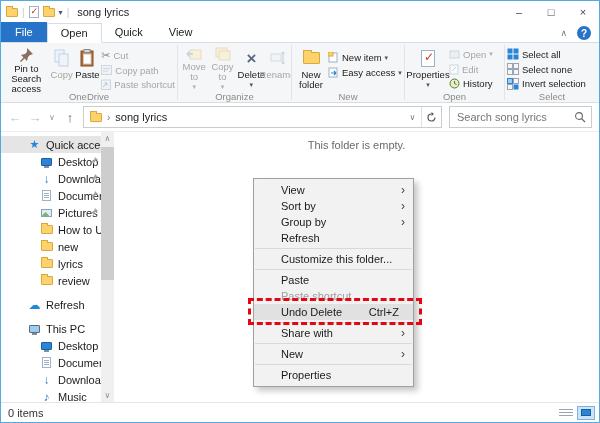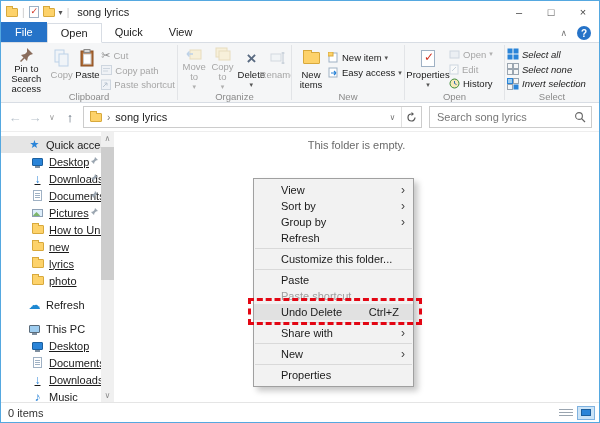--- a/index.html
+++ b/index.html
@@ -53,30 +53,30 @@
   
   .addressbar { height:29px; display:flex; align-items:center; padding:0 7px 0 6px; gap:4px; background:#fff; border-bottom:1px solid #eeeeee; flex:0 0 auto; }
   .nav-btn { font-size:13px; color:#b9c3cc; width:16px; text-align:center; }
   .nav-chev { font-size:8px; color:#9a9a9a; width:10px; text-align:center; }
   .nav-up { font-size:13px; color:#4a5a6a; width:18px; text-align:center; }
   .addr-box { flex:1; height:22px; border:1px solid #cccccc; background:#fff; display:flex; align-items:center; padding-left:6px; font-size:11px; gap:5px; }
   .addr-crumb { color:#222; }
   .addr-right { margin-left:auto; display:flex; align-items:center; height:100%; }
   .addr-chev { width:17px; text-align:center; font-size:8px; color:#777; }
   .addr-refresh { width:20px; height:100%; border-left:1px solid #e0e0e0; display:flex; align-items:center; justify-content:center; }
-  .search-box { width:163px; height:22px; border:1px solid #cccccc; background:#fff; display:flex; align-items:center; padding:0 5px 0 7px; margin-left:3px; }
+  .search-box { width:143px; height:22px; border:1px solid #cccccc; background:#fff; display:flex; align-items:center; padding:0 5px 0 7px; margin-left:3px; }
   .search-box input { border:none; outline:none; flex:1; font-size:11px; color:#444; font-family:inherit; min-width:0; background:transparent; }
   .search-box input::placeholder { color:#767676; }
 
   
   .bodyarea { flex:1; display:flex; min-height:0; background:#fff; }
   .sidebar { width:113px; flex:0 0 auto; display:flex; position:relative; }
   .side-list { width:100px; padding-top:4px; font-size:11px; overflow:hidden; }
   .side-row { height:17px; display:flex; align-items:center; padding-left:27px; position:relative; white-space:nowrap; }
-  .side-row.child { padding-left:30px;text-decoration:underline; }
+  .side-row.child { padding-left:39px; }
   .side-row.selected { background:#e5e5e5; }
   .side-row .lbl { overflow:hidden; margin-left:5px; }
   .side-row .sic { width:13px; display:flex; justify-content:center; flex:0 0 auto; }
   .side-row .pin { position:absolute; right:3px; top:4px; }
   .side-gap { height:7px; }
   .glyph-star { color:#2a84d8; font-size:11px; }
   .glyph-cloud { color:#1e88d2; font-size:12px; }
   .glyph-music { color:#2a84d8; font-size:12px; }
   .glyph-dl { color:#2a84d8; font-weight:bold; font-size:12px; }
   .icon-monitor { display:inline-block; width:11px; height:8px; background:#2a84d8; border:1px solid #1b5f9e; border-radius:1px; position:relative; }
@@ -195,21 +195,21 @@
         <div class="rsmall disabled">
           <span>
               <svg width="10" height="11" viewBox="0 0 10 11">
                 <rect x="0.5" y="1" width="9" height="9.5" fill="#e8eef5" stroke="#9fb1c4"></rect>
                 <path d="M2 8 L6 4 M6 4 h-2.5 M6 4 v2.5" stroke="#6f86a0" fill="none"></path>
               </svg>
             </span>
           <span>Paste shortcut</span>
         </div>
       </div>
-      <div class="glabel">Clipboard</div>
+      <div class="glabel">OneDrive</div>
     </div>
 
     <div class="gsep"></div>
 
     <div class="rgroup" style="flex:0 0 113px;">
       <div class="rbig disabled" style="width:29px;">
         <span class="ric">
           <svg width="16" height="14" viewBox="0 0 16 14">
               <rect x="4" y="3" width="11" height="9" fill="#fbe9b8" stroke="#d8bd7a"></rect>
               <path d="M7 7 H1 M1 7 l2.5 -2.5 M1 7 l2.5 2.5" stroke="#7ba7d7" fill="none" stroke-width="1.4"></path>
@@ -245,21 +245,21 @@
       <div class="glabel">Organize</div>
     </div>
 
     <div class="gsep"></div>
 
     <div class="rgroup" style="flex:0 0 112px;">
       <div class="rbig" style="width:34px;">
         <span class="ric">
             <span class="icon-folder-lg"></span>
           </span>
-        <span>New items</span>
+        <span>New folder</span>
       </div>
       <div class="rsmallcol" style="padding-top:6px;">
         <div class="rsmall">
           <span>
               <svg width="11" height="11" viewBox="0 0 11 11">
                 <rect x="1" y="1" width="8" height="9" fill="#fff" stroke="#9fb1c4"></rect>
                 <rect x="0" y="0" width="5" height="4" fill="#fdd26a" stroke="#d8a93c"></rect>
               </svg>
             </span>
           <span>New item</span>
@@ -317,21 +317,21 @@
             </span>
           <span>History</span>
         </div>
       </div>
       <div class="glabel">Open</div>
     </div>
 
     <div class="gsep"></div>
 
     <div class="rgroup" style="flex:1;">
-      <div class="rsmallcol" style="padding-top:3px;font-style:italic;">
+      <div class="rsmallcol" style="padding-top:3px;">
         <div class="rsmall">
           <span>
               <svg width="12" height="12" viewBox="0 0 12 12">
                 <rect x="0.5" y="0.5" width="5" height="5" fill="#2a84d8"></rect>
                 <rect x="6.5" y="0.5" width="5" height="5" fill="#2a84d8"></rect>
                 <rect x="0.5" y="6.5" width="5" height="5" fill="#2a84d8"></rect>
                 <rect x="6.5" y="6.5" width="5" height="5" fill="#2a84d8"></rect>
               </svg>
             </span>
           <span>Select all</span>
@@ -457,21 +457,21 @@
         <div class="side-row child">
           <span class="sic">
               <span class="icon-folder"></span>
             </span>
           <span class="lbl">lyrics</span>
         </div>
         <div class="side-row child">
           <span class="sic">
               <span class="icon-folder"></span>
             </span>
-          <span class="lbl">photo</span>
+          <span class="lbl">review</span>
         </div>
         <div class="side-gap"></div>
         <div class="side-row">
           <span class="sic glyph-cloud">☁</span>
           <span class="lbl">Refresh</span>
         </div>
         <div class="side-gap"></div>
         <div class="side-row">
           <span class="sic">
               <span class="icon-monitor gray"></span>

